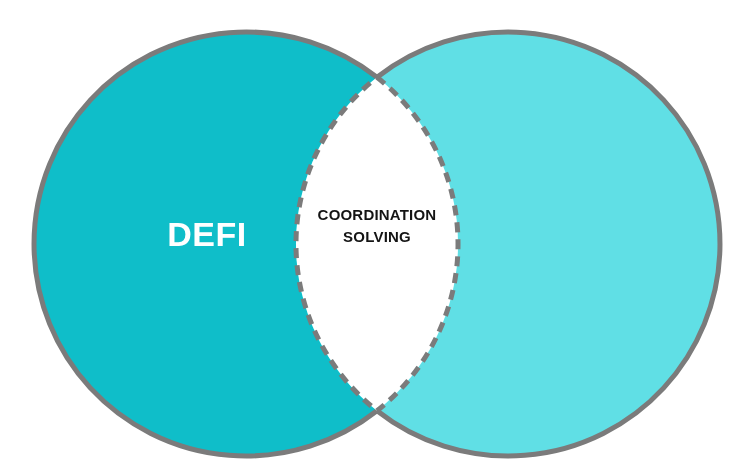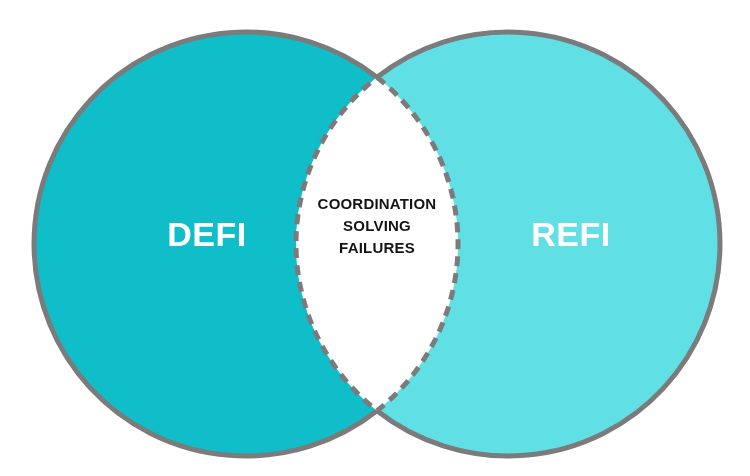--- a/index.html
+++ b/index.html
@@ -60,21 +60,19 @@
     <circle cx="508" cy="244" r="212" fill="#60DFE5"></circle>
 
     <path d="M 377 77.3 A 212 212 0 1 0 377 410.7" fill="none" stroke-width="5" stroke-linecap="butt" stroke="#7B7B7B"></path>
     <path d="M 377 77.3 A 212 212 0 1 1 377 410.7" fill="none" stroke-width="5" stroke-linecap="butt" stroke="#7B7B7B"></path>
 
     <path d="M 377 77.3 A 212 212 0 0 1 377 410.7 A 212 212 0 0 1 377 77.3 Z" stroke-width="5" stroke-linecap="butt" fill="#FFFFFF" stroke="#7B7B7B" stroke-dasharray="10 7"></path>
   </svg>
 
   <div class="circle-label defi">DEFI</div>
 
-  <div class="circle-label refi">REFI</div>
 
   <div class="center-text">
     <div>COORDINATION</div>
     <div>SOLVING</div>
-    <div>FAILURES</div>
   </div>
 
 </div>
 
 </body></html>

